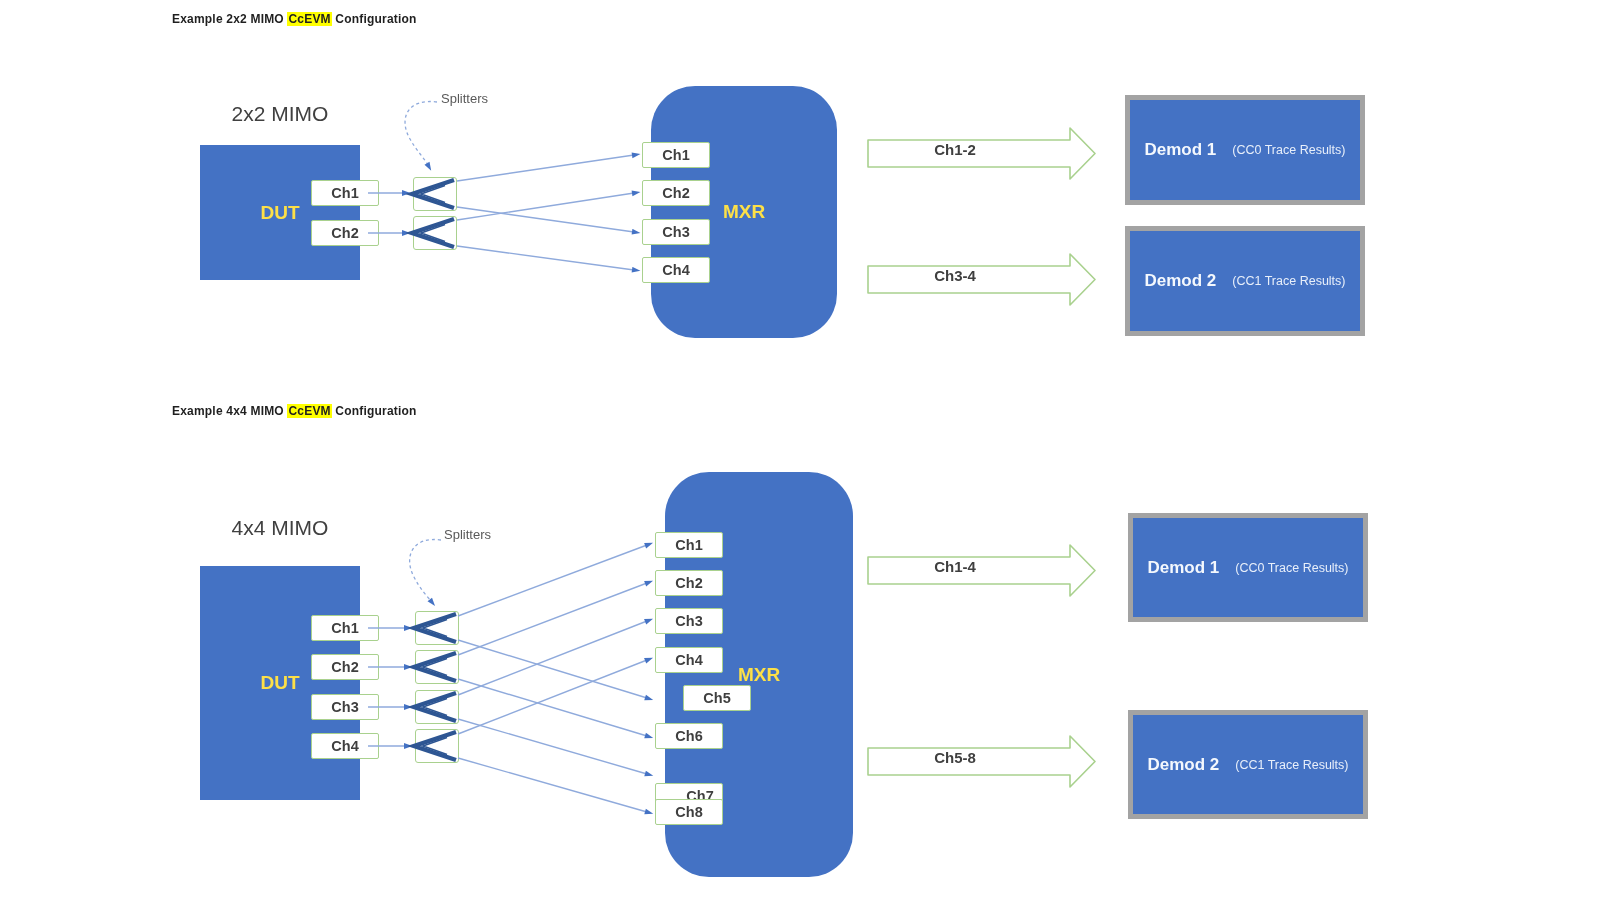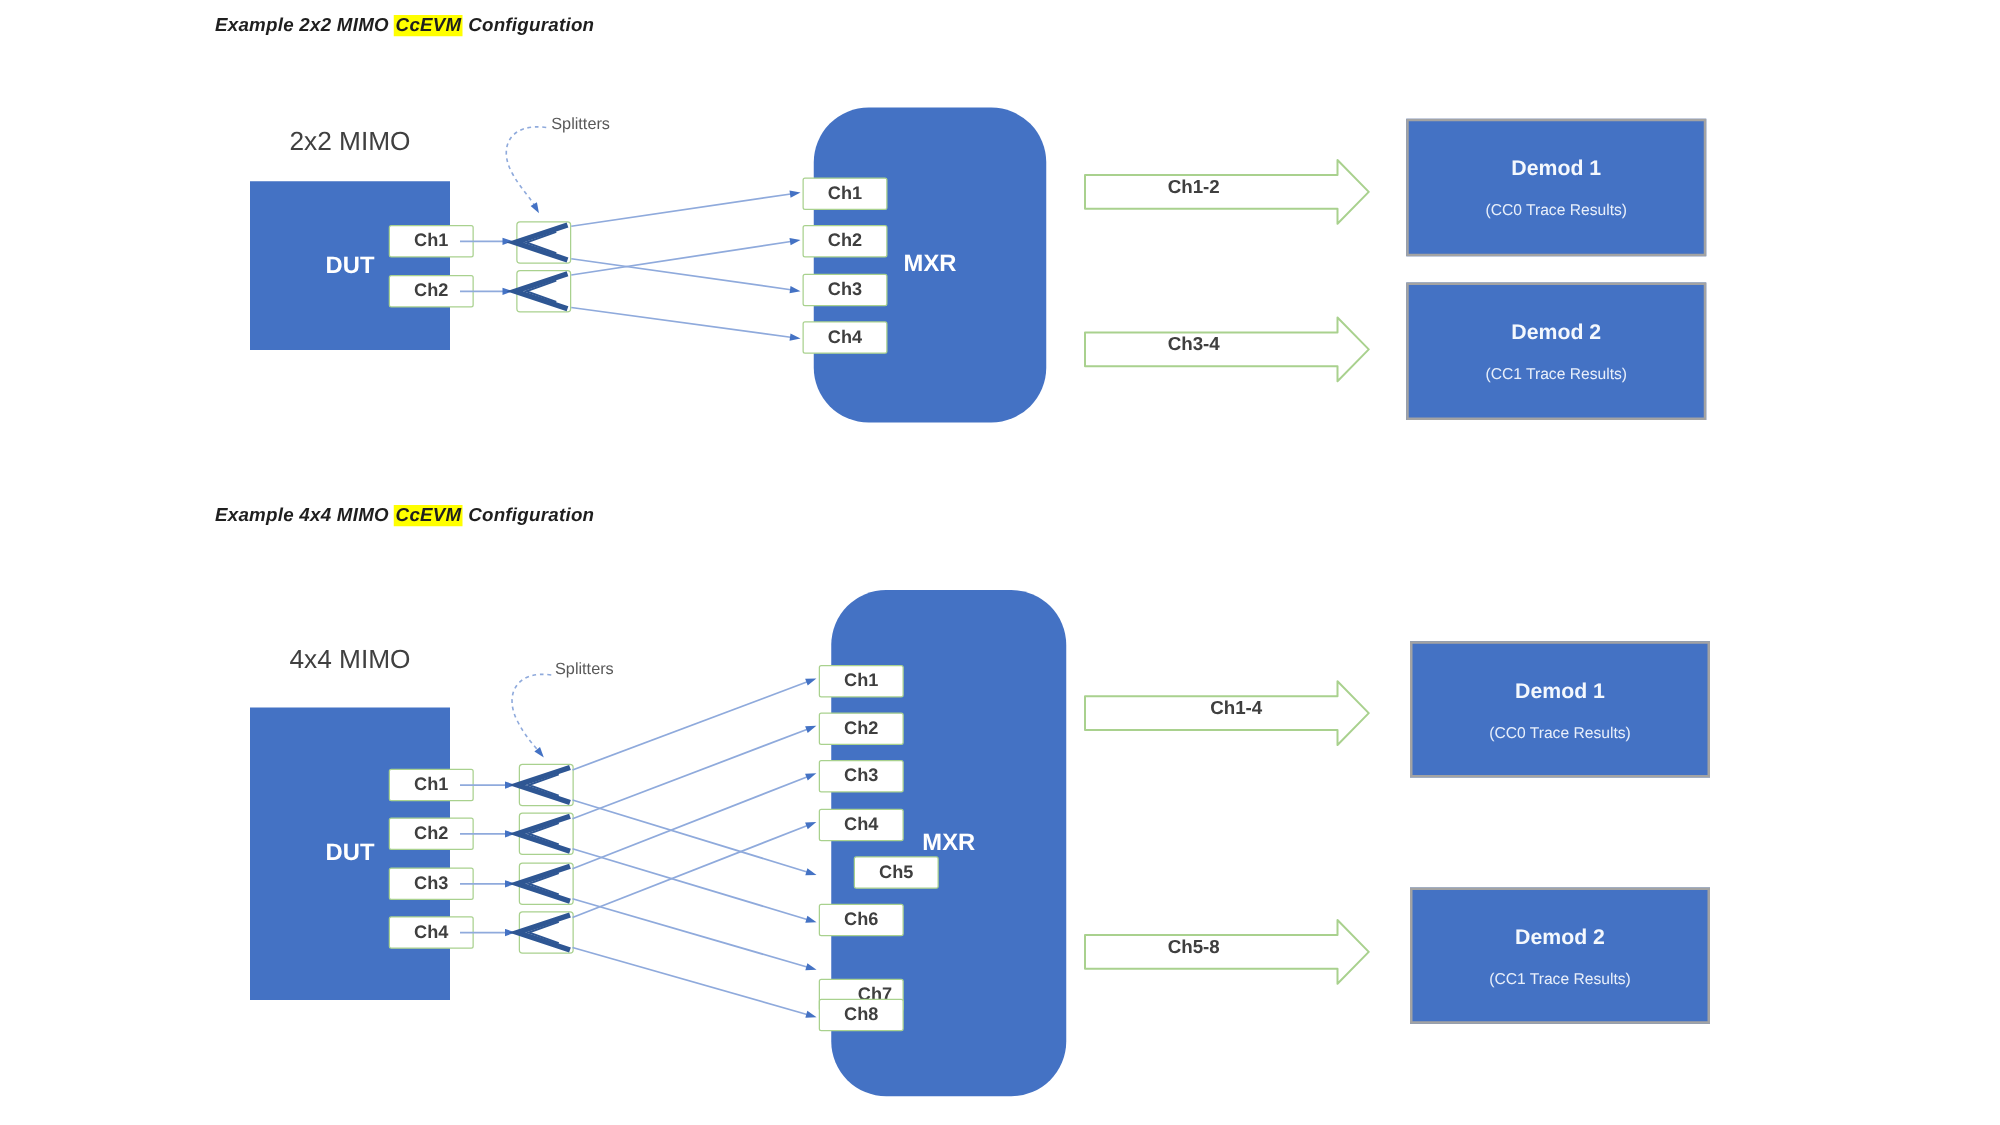--- a/index.html
+++ b/index.html
@@ -1,45 +1,45 @@
 <!DOCTYPE html>
 <html><head>
 <meta charset="utf-8">
 <style>
   html,body{margin:0;padding:0;background:#ffffff;font-family:"Liberation Sans",sans-serif;}
   .canvas{position:relative;width:1600px;height:900px;background:#ffffff;overflow:hidden;}
   .abs{position:absolute;}
 
-  .diagram-title{font-size:15px;font-weight:bold;color:#1f1f1f;letter-spacing:.2px;white-space:pre;font-style:italic;}
+  .diagram-title{font-size:12px;font-weight:bold;color:#1f1f1f;letter-spacing:.2px;white-space:pre;}
   .hl{background:#FFFF00;padding:0 1px;}
 
   .mimo-label{font-size:21px;color:#404040;font-weight:400;width:160px;text-align:center;}
 
   .bluebox{background:#4472C4;}
   .dut-box{width:160px;height:135px;}
   .dut-box-4{width:160px;height:234px;}
-  .big-label{color:#ffffff;font-size:19px;font-weight:600;display:flex;align-items:center;justify-content:center;width:100%;height:100%;}
+  .big-label{color:#fde047;font-size:19px;font-weight:600;display:flex;align-items:center;justify-content:center;width:100%;height:100%;}
 
   .mxr-box{border-radius:44px;display:flex;align-items:center;justify-content:center;}
 
   .port{width:68px;height:26px;background:#ffffff;border:1.6px solid #A9D18E;border-radius:2px;
         box-sizing:border-box;display:flex;align-items:center;justify-content:center;
         font-size:14.5px;font-weight:bold;color:#3f3f3f;z-index:3;}
 
   .splitter{width:44px;height:34px;background:#ffffff;border:1.5px solid #A9D18E;border-radius:3px;
         box-sizing:border-box;z-index:1;}
 
   .splitters-label{font-size:13px;color:#595959;}
 
   .overlay{position:absolute;left:0;top:0;z-index:4;pointer-events:none;}
 
   .flow-label{width:160px;text-align:center;font-size:15px;font-weight:bold;color:#3f3f3f;z-index:5;}
 
-  .demod{width:240px;background:#4472C4;border:2px solid #a3a3a3;box-sizing:border-box;
-         display:flex;flex-direction:column;align-items:center;justify-content:center;gap:16px;z-index:2;}
+  .demod{width:240px;background:#4472C4;border:5px solid #a3a3a3;box-sizing:border-box;
+         display:flex;flex-direction:row;align-items:center;justify-content:center;gap:16px;z-index:2;}
   .demod-title{color:#f4f8fd;font-size:17px;font-weight:bold;}
   .demod-sub{color:#e8effa;font-size:12.5px;}
 </style>
 </head>
 <body>
 
 <div class="canvas">
 
   <div class="abs diagram-title" style="left:172px;top:12px;"><span>Example 2x2 MIMO </span><span class="hl">CcEVM</span><span> Configuration</span></div>
 
@@ -104,21 +104,21 @@
 
   <div class="abs port" style="left:655px;top:532px;">Ch1</div>
   <div class="abs port" style="left:655px;top:570px;">Ch2</div>
   <div class="abs port" style="left:655px;top:608px;">Ch3</div>
   <div class="abs port" style="left:655px;top:647px;">Ch4</div>
   <div class="abs port" style="left:683px;top:685px;">Ch5</div>
   <div class="abs port" style="left:655px;top:723px;">Ch6</div>
   <div class="abs port" style="left:655px;top:783px;padding-left:22px;">Ch7</div>
   <div class="abs port" style="left:655px;top:799px;">Ch8</div>
 
-  <div class="abs flow-label" style="left:909px;top:558px;">Ch1-4</div>
+  <div class="abs flow-label" style="left:875px;top:558px;">Ch1-4</div>
   <div class="abs flow-label" style="left:875px;top:749px;">Ch5-8</div>
 
   <div class="abs demod" style="left:1128px;top:513px;height:109px;">
     <div class="demod-title">Demod 1</div>
     <div class="demod-sub">(CC0 Trace Results)</div>
   </div>
   <div class="abs demod" style="left:1128px;top:710px;height:109px;">
     <div class="demod-title">Demod 2</div>
     <div class="demod-sub">(CC1 Trace Results)</div>
   </div>

